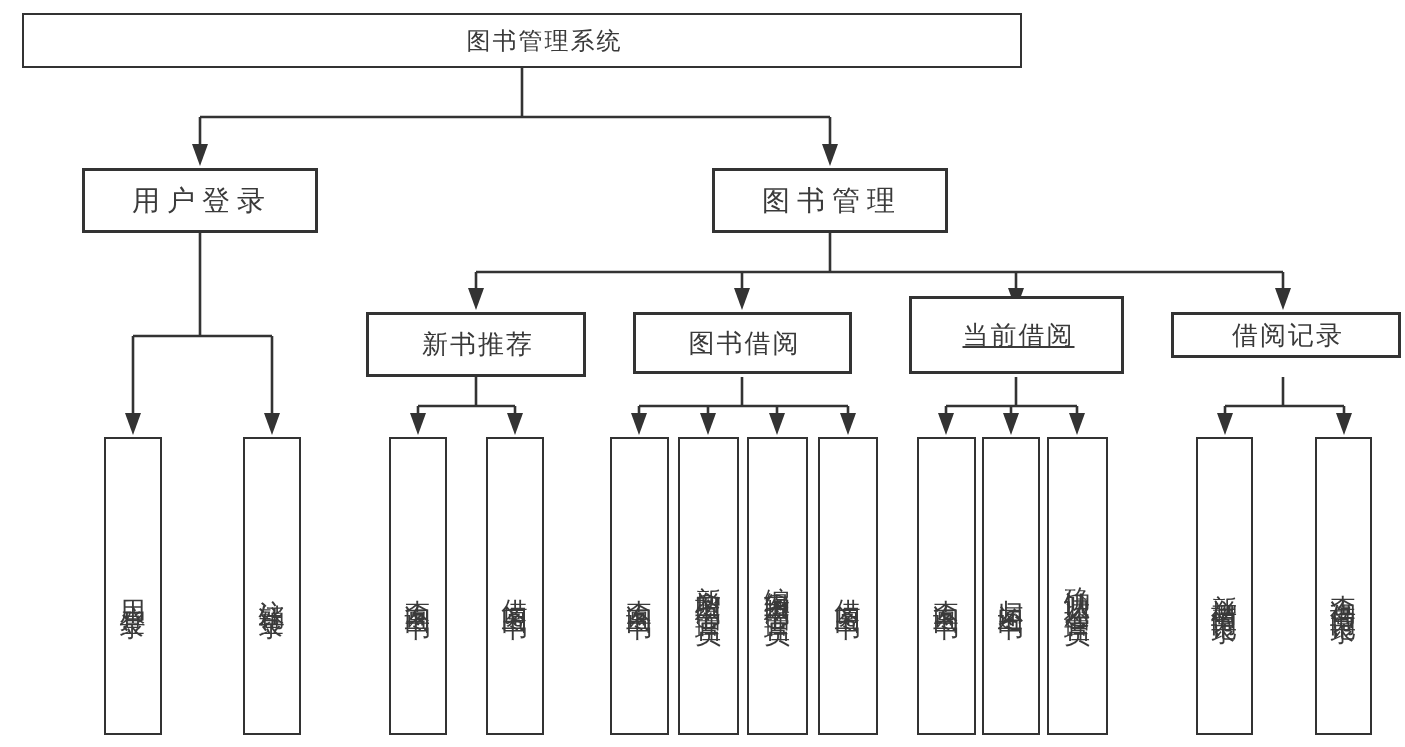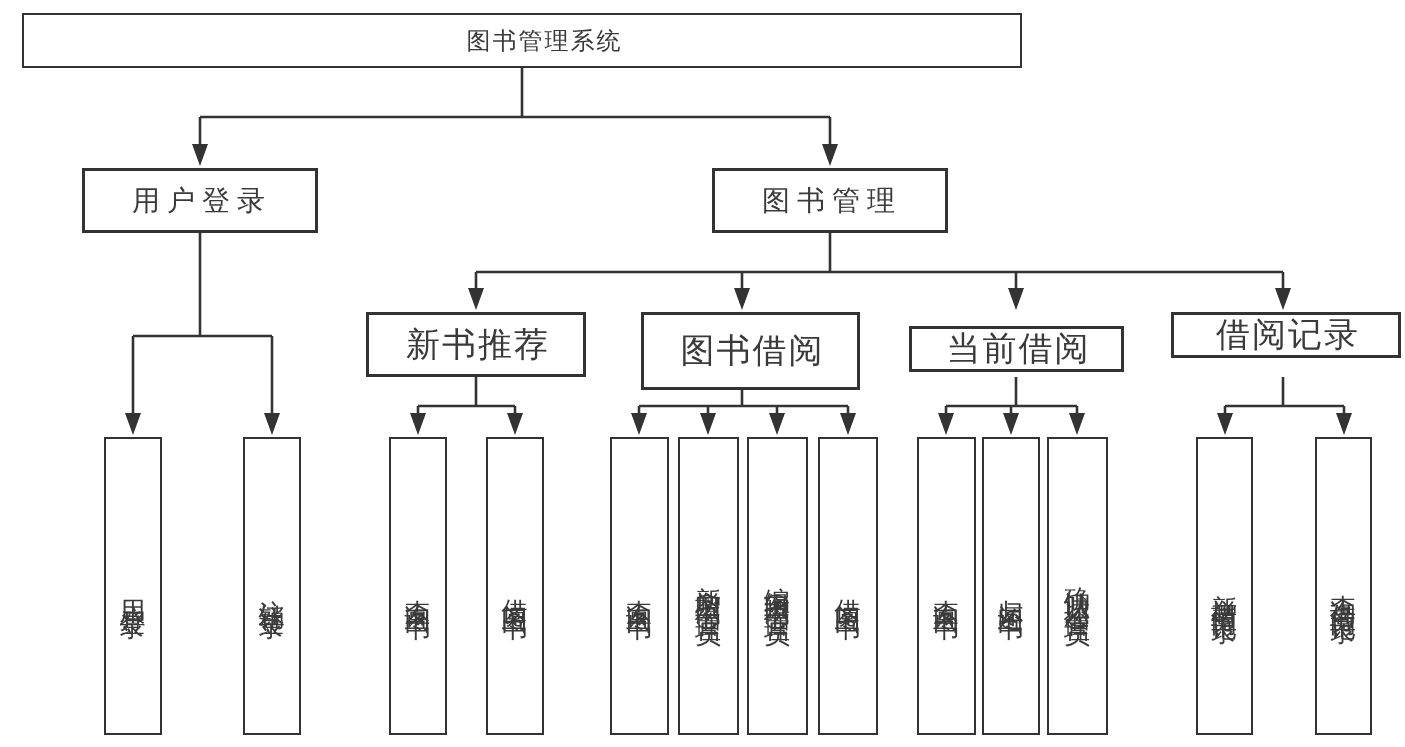--- a/index.html
+++ b/index.html
@@ -30,21 +30,21 @@
     background: var(--box_bg);
     border: 3px solid var(--box_border);
     display: flex;
     align-items: center;
     justify-content: center;
     color: var(--text);
     text-align: center;
   }
   .box.top  { border-width: 2.5px; font-size: 24px; letter-spacing: 2px; }
   .box.h2   { font-size: 28px; letter-spacing: 7px; }
-  .box.h3   { font-size: 34px; letter-spacing: 2px; }
+  .box.h3   { font-size: 26px; letter-spacing: 2px; }
   .box.h2 .lbl, .box.h3 .lbl, .box.top .lbl { margin-right: -4px; }
   .box.leaf { border-width: 2.6px; }
   .box.leaf .lbl {
     writing-mode: vertical-rl;
     text-orientation: mixed;
     font-size: 26px;
     letter-spacing: 5px;
     line-height: 1;
     margin-bottom: -5px;
   }
@@ -147,24 +147,24 @@
   <div class="box h2" style="left:82px; top:168px; width:236px; height:65px;">
     <span class="lbl">用户登录</span>
   </div>
   <div class="box h2" style="left:712px; top:168px; width:236px; height:65px;font-family:Liberation Mono, monospace;">
     <span class="lbl">图书管理</span>
   </div>
 
   <div class="box h3" style="left:366px; top:312px; width:220px; height:65px;">
     <span class="lbl">新书推荐</span>
   </div>
-  <div class="box h3" style="left:633px; top:312px; width:219px; height:78px;margin-left:8px;">
+  <div class="box h3" style="left:633px; top:312px; width:219px; height:62px;">
     <span class="lbl">图书借阅</span>
   </div>
-  <div class="box h3" style="left:909px; top:326px; width:215px; height:46px;">
+  <div class="box h3" style="left:909px; top:296px; width:215px; height:78px;text-decoration:underline;">
     <span class="lbl">当前借阅</span>
   </div>
   <div class="box h3" style="left:1171px; top:312px; width:230px; height:46px;">
     <span class="lbl">借阅记录</span>
   </div>
 
   <div class="box leaf" style="left:104px; top:437px; width:58px; height:298px;">
     <span class="lbl">用户登录</span>
   </div>
   <div class="box leaf" style="left:243px; top:437px; width:58px; height:298px;">

